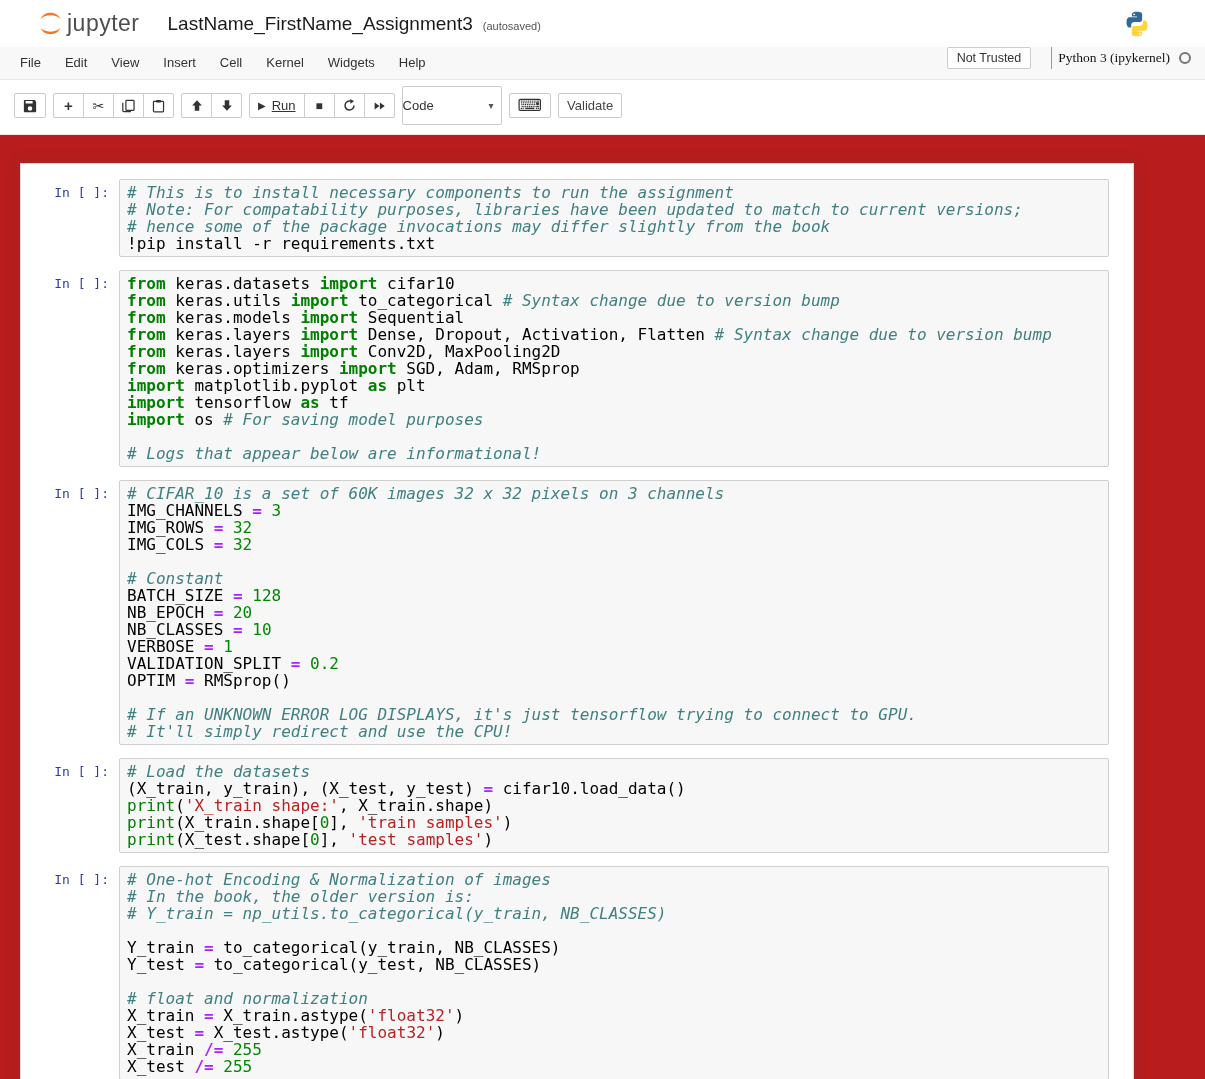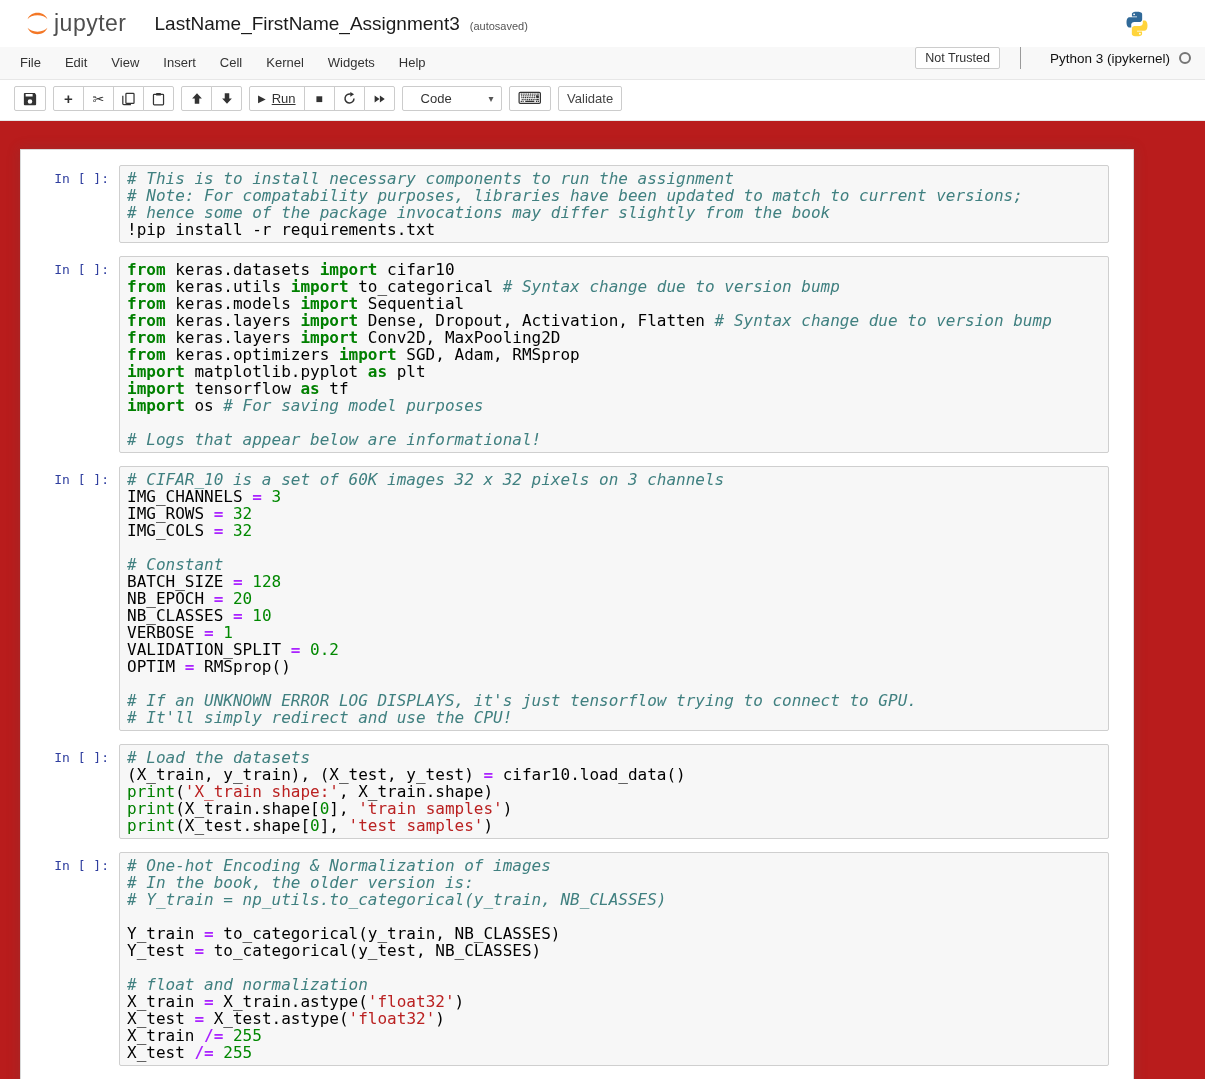--- a/index.html
+++ b/index.html
@@ -2,52 +2,52 @@
 <html style="--keyword: #008000; --comment: #408080; --string: #BA2121; --number: #008800; --operator: #AA22FF; --builtin: #008000; --prompt: #303F9F; --logo_orange: #F37726; --python_blue: #306998; --python_yellow: #FFD43B;"><head>
 <meta charset="utf-8">
 <style>
   * { box-sizing: border-box; margin: 0; padding: 0; }
   html, body { background: #fff; }
   body { font-family: "Liberation Sans", "DejaVu Sans", sans-serif; }
   .page { width: 1205px; height: 1079px; background: #eee; overflow: hidden; display: flex; flex-direction: column; }
 
   
   #header { background: #fff; flex: 0 0 auto; }
-  #header-top { display: flex; align-items: center; height: 47px; padding-left: 24px; }
+  #header-top { display: flex; align-items: center; height: 47px; padding-left: 24px; margin-left: 13px; }
   .logo { display: flex; align-items: center; cursor: pointer; }
   .logo-word { font-size: 23px; color: #4e4e4e; margin-left: 3px; letter-spacing: .5px; }
   #notebook-title { font-size: 19px; color: #1b1b1b; margin-left: 28px; cursor: pointer; }
   #autosave { font-size: 11px; color: #555; margin-left: 10px; padding-top: 4px; }
   #python-logo { margin-left: auto; margin-right: 54px; display: flex; align-items: center; }
 
   
   #menubar { background: #f8f8f8; border-bottom: 1px solid #e7e7e7; display: flex; align-items: flex-start; height: 33px; padding-left: 8px; }
   #menubar ul { list-style: none; display: flex; }
   #menubar li { font-size: 13px; color: #333; padding: 8px 12px; cursor: pointer; }
   .menu-right { margin-left: auto; display: flex; align-items: center; padding-right: 14px; }
   .btn { background: #fff; border: 1px solid #ccc; border-radius: 2px; color: #333; font-size: 12.5px; padding: 3px 9px; cursor: pointer; font-family: inherit; }
-  .kernel-box { display: flex; align-items: center; margin-left: 20px; border-left: 1px solid #9a9a9a; padding-left: 29px; height: 22px; }
+  .kernel-box { display: flex; align-items: center; margin-left: 20px; border-left: 1px solid #9a9a9a; padding-left: 6px; height: 22px; font-family: Liberation Serif, serif; }
   .kernel-name { font-size: 13.5px; color: #111; }
   .kernel-circle { width: 12px; height: 12px; border: 2px solid #757575; border-radius: 50%; margin-left: 9px; }
 
   
   #toolbar { background: #fff; padding: 6px 0 9px 7px; border-bottom: 1px solid #e7e7e7; display: flex; align-items: center; }
   .btn-group { display: flex; margin-left: 7px; }
   .tb-btn { background: #fff; border: 1px solid #ccc; height: 25px; min-width: 31px; display: flex; align-items: center; justify-content: center; padding: 0 8px; cursor: pointer; color: #444; font-size: 13px; font-family: inherit; }
   .btn-group .tb-btn + .tb-btn { margin-left: -1px; }
   .tb-btn:first-child { border-radius: 2px 0 0 2px; }
   .tb-btn:last-child { border-radius: 0 2px 2px 0; }
   .tb-btn:only-child { border-radius: 2px; }
   .glyph { font-size: 14px; line-height: 1; color: #333; }
   .glyph-plus { font-size: 15px; font-weight: bold; }
   .glyph-run { font-size: 10px; }
   .glyph-stop { font-size: 12px; }
   .glyph-kbd { font-size: 17px; }
   .run-label { margin-left: 6px; font-size: 13px; color: #333; text-decoration: underline; }
-  .cell-type-select { margin-left: 7px; width: 100px; height: 25px; border: 1px solid #ccc; border-radius: 2px; background: #fff; display: flex; align-items: center; justify-content: space-between; padding: 0 7px 0 18px; font-size: 13px; color: #333; cursor: pointer; }
+  .cell-type-select { margin-left: 7px; width: 100px; height: 39px; border: 1px solid #ccc; border-radius: 2px; background: #fff; display: flex; align-items: center; justify-content: space-between; padding: 0 7px 0 0; font-size: 13px; color: #333; cursor: pointer; }
   .caret { font-size: 10px; color: #555; }
 
   
   #notebook { flex: 1 1 auto; background: #b91c1c; padding: 28px 0 0 20px; overflow: hidden; }
   #notebook-container { width: 1114px; min-height: 1000px; background: #fff; border: 1px solid #d9d9d9; box-shadow: 0 0 12px 1px rgba(87,87,87,.2); padding: 15px 0 12px 0; }
   .cell { display: flex; margin-bottom: 13px; }
   .input-prompt { flex: 0 0 98px; text-align: right; padding: 5px 10px 0 0; font-family: "DejaVu Sans Mono", "Liberation Mono", monospace; font-size: 13px; line-height: 17px; color: var(--prompt, #303F9F); cursor: default; }
   .input-area { flex: 1 1 auto; margin-right: 24px; border: 1px solid #cfcfcf; border-radius: 2px; background: #f7f7f7; padding: 4px 7px; font-family: "DejaVu Sans Mono", "Liberation Mono", monospace; font-size: 16px; line-height: 17px; color: #000; cursor: text; }
   .code-line { white-space: pre; }
   .tok-k { color: var(--keyword, #008000); font-weight: bold; }

